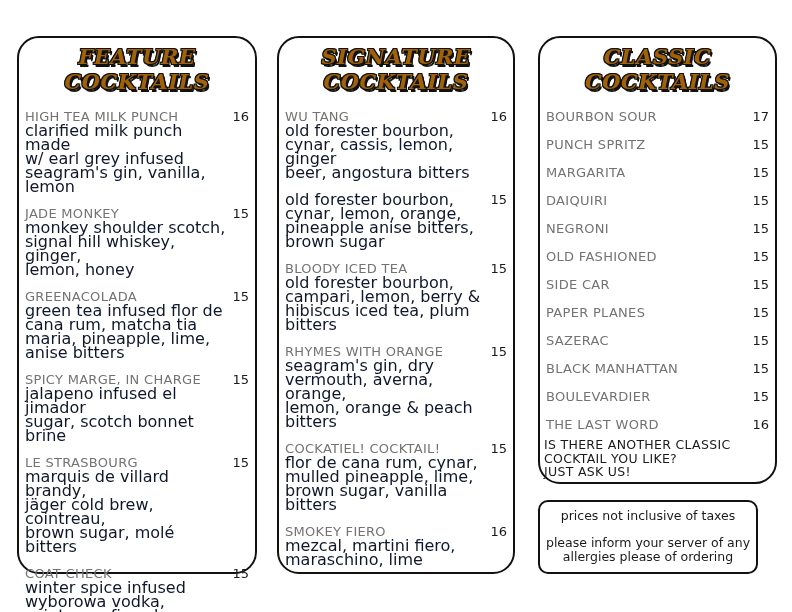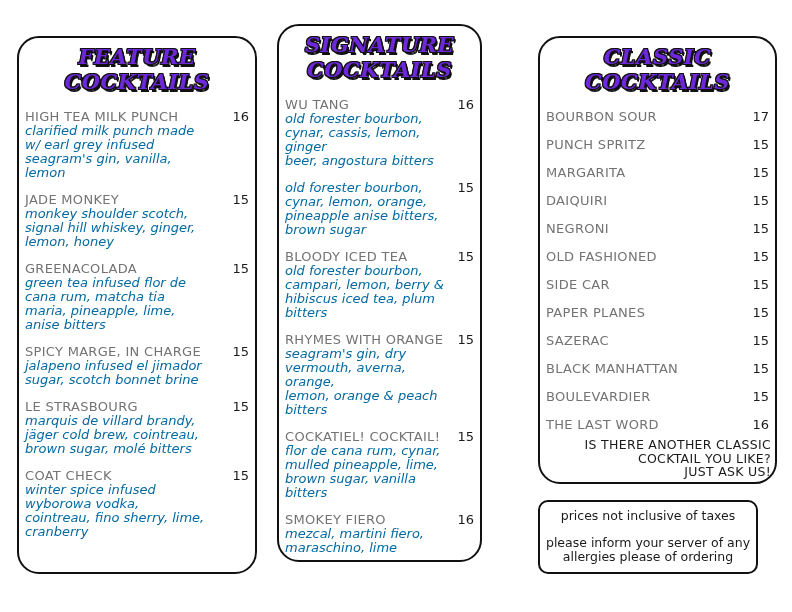--- a/index.html
+++ b/index.html
@@ -4,49 +4,49 @@
 <style>
   html, body { margin: 0; padding: 0; }
   body {
     width: 792px; height: 612px; background: #ffffff; position: relative; overflow: hidden;
     font-family: "DejaVu Sans", sans-serif; color: #1a1a1a;
   }
   .box {
     position: absolute; border: 2px solid #111; border-radius: 22px; box-sizing: border-box; background: #fff;
   }
   #feature { left: 17px; top: 36px; width: 240px; height: 538px; }
-  #signature { left: 277px; top: 24px; width: 205px; height: 538px; }
+  #signature { left: 277px; top: 36px; width: 238px; height: 538px; }
   #classic { left: 538px; top: 36px; width: 239px; height: 448px; }
   #notes { left: 538px; top: 500px; width: 220px; height: 74px; border-radius: 10px; }
 
   .title {
     position: absolute; left: 0; right: 0; top: 6px; text-align: center;
     font-family: "DejaVu Serif", serif; font-weight: bold; font-style: italic;
     font-size: 21px; line-height: 25px; letter-spacing: 0.5px;
-    color: #6d28d9;
+    color: #a16207;
     text-shadow:
       -1px -1px 0 #111, 1px -1px 0 #111, -1px 1px 0 #111, 1px 1px 0 #111,
       0 -1px 0 #111, 0 1px 0 #111, -1px 0 0 #111, 1px 0 0 #111,
       2px 2px 0 #111, 2px 3px 0 #111;
   }
   .title span { display: block; }
 
   .items { position: absolute; left: 6px; right: 6px; top: 72px; }
   .item { position: relative; margin-bottom: 13px; }
   .item-name {
     font-size: 13px; line-height: 14px; letter-spacing: 0.3px; color: #737373; padding-right: 30px; white-space: nowrap;
   }
   .item-price { position: absolute; right: 0; top: 0; font-size: 13px; line-height: 14px; }
-  .item-desc { font-size: 13px; line-height: 14px; color: #0369a1; padding-right: 20px; font-style: italic; }
+  .item-desc { font-size: 16px; line-height: 14px; color: #0f172a; padding-right: 20px; }
 
   #classic .items { top: 72px; }
   .citem { position: relative; height: 28px; }
   .citem .item-name { line-height: 14px; }
   .classic-note {
-    position: absolute; left: 4px; right: 4px; top: 400px; text-align: right;
+    position: absolute; left: 4px; right: 4px; top: 400px; text-align: left;
     font-size: 12.5px; line-height: 13.5px; letter-spacing: 0.3px;
   }
   .note-line { text-align: center; font-size: 12.5px; line-height: 14px; }
   #notes .n1 { position: absolute; left: 0; right: 0; top: 7px; }
   #notes .n2 { position: absolute; left: 0; right: 0; top: 34px; }
 </style>
 </head>
 <body>
 
 <div class="box" id="feature">

